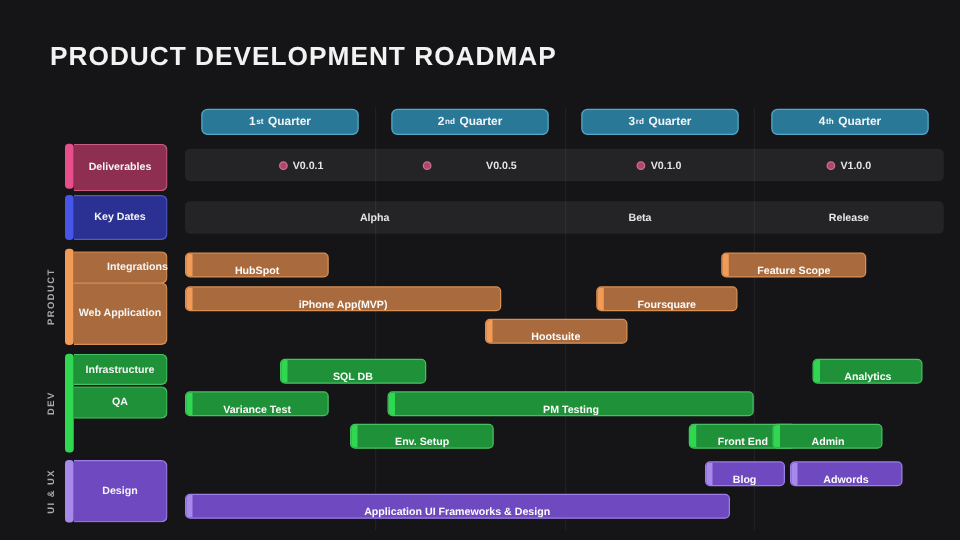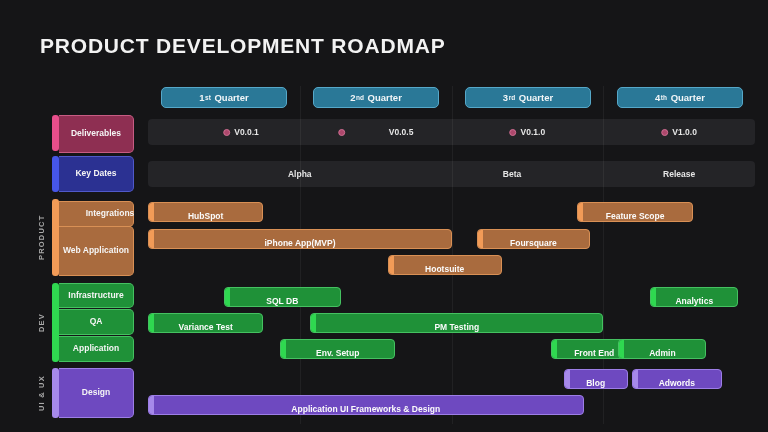--- a/index.html
+++ b/index.html
@@ -92,21 +92,20 @@
   <div class="side-accent theme-orange" style="top:199px;height:77px;"></div>
   <div class="side-accent theme-green" style="top:283px;height:79px;"></div>
   <div class="side-accent theme-purple" style="top:368px;height:50px;"></div>
 
   <div class="side-box theme-pink" style="top:115px;height:38px;">Deliverables</div>
   <div class="side-box theme-blue" style="top:156px;height:36px;">Key Dates</div>
   <div class="side-box theme-orange" style="top:201px;height:26px;padding-left:28px;">Integrations</div>
   <div class="side-box theme-orange" style="top:226px;height:50px;">Web Application</div>
   <div class="side-box theme-green" style="top:283px;height:25px;">Infrastructure</div>
   <div class="side-box theme-green" style="top:309px;height:26px;">QA</div>
-  <div class="side-box theme-green" style="top:336px;height:26px;">Application</div>
   <div class="side-box theme-purple" style="top:368px;height:50px;">Design</div>
 
   <div id="plot">
       <div class="track" style="top: 119px;">
         <div class="track-item" style="left: 93px; text-align: right;">
           <span class="dot"></span>
           <span>V0.0.1</span>
         </div>
         <div class="track-item" style="left: 227.625px; gap: 44px;">
           <span class="dot"></span>
@@ -130,21 +129,21 @@
       <div class="gridline" style="left: 451.5px;"></div>
       <div class="gridline" style="left: 603.25px;"></div>
       <div class="bar theme-orange" style="left: 148px; width: 115.33px; top: 202px;">
         <span class="accent"></span>
         <span>HubSpot</span>
       </div>
       <div class="bar theme-orange" style="left: 577.452px; width: 115.33px; top: 202px;">
         <span class="accent"></span>
         <span>Feature Scope</span>
       </div>
-      <div class="bar theme-orange" style="left: 148px; width: 304px; top: 229px;">
+      <div class="bar theme-orange" style="left: 148px; width: 253px; top: 229px;">
         <span class="accent"></span>
         <span>iPhone App(MVP)</span>
       </div>
       <div class="bar theme-orange" style="left: 477.298px; width: 112.295px; top: 229px;">
         <span class="accent"></span>
         <span>Foursquare</span>
       </div>
       <div class="bar theme-orange" style="left: 387.765px; width: 113.812px; top: 255px;">
         <span class="accent"></span>
         <span>Hootsuite</span>

